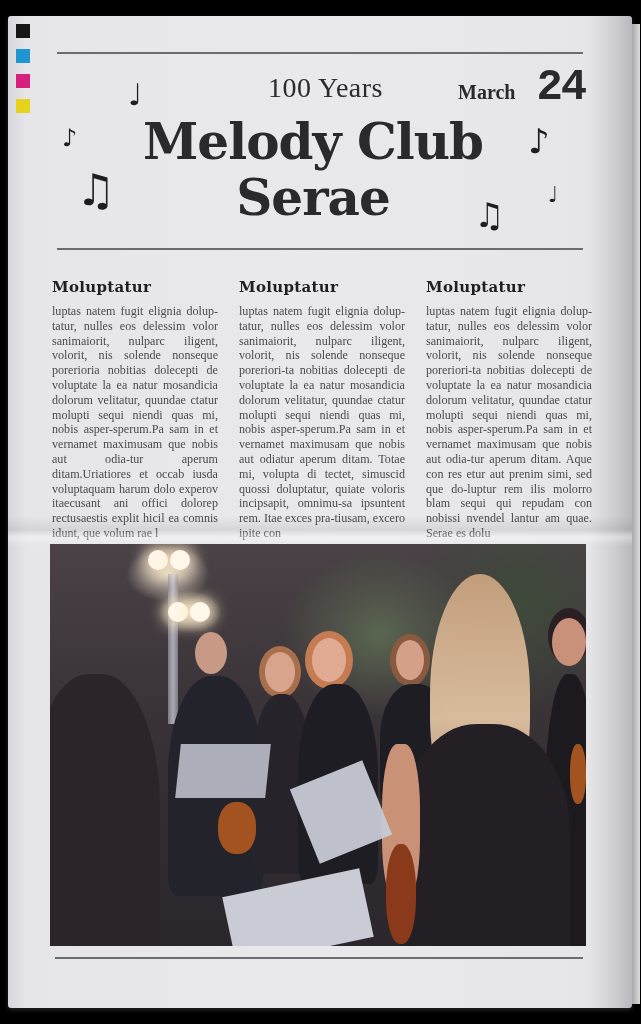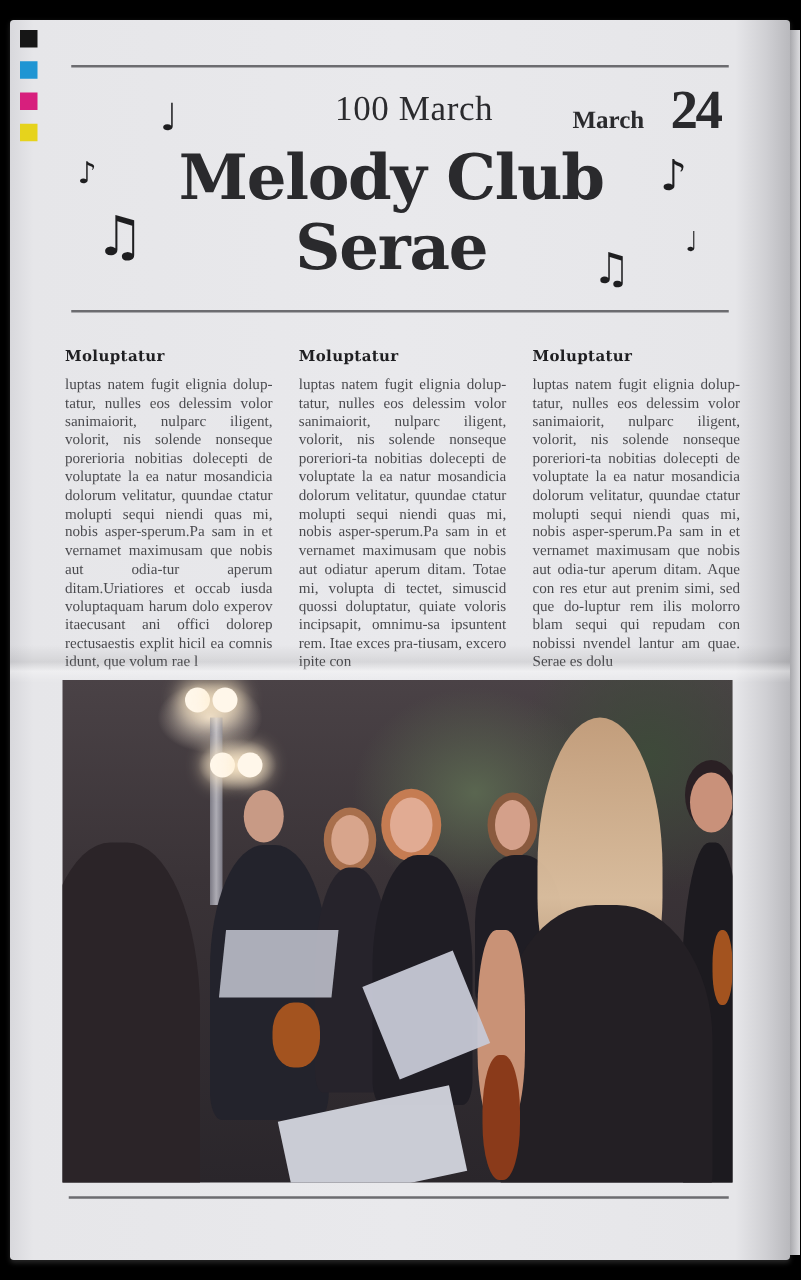--- a/index.html
+++ b/index.html
@@ -23,32 +23,32 @@
     }
     .swatches { position: absolute; left: 8px; top: 8px; }
     .swatch { width: 14px; height: 14px; margin-bottom: 11px; }
     .rule { position: absolute; left: 49px; width: 526px; height: 2px; background: #6c6c70; }
     .years {
       position: absolute; left: 260px; top: 56px; font-family: "Liberation Serif", serif;
       font-size: 28px; color: #2b2b2e; letter-spacing: 0.5px;
     }
     .date { position: absolute; left: 450px; top: 46px; display: flex; align-items: baseline; color: #2a2a2d; gap: 19px; }
     .date .month { font-family: "Liberation Serif", serif; font-weight: bold; font-size: 20px; }
-    .date .day { font-family: Liberation Serif, serif; font-weight: bold; font-size: 44px; margin-left: 2px; letter-spacing: -2px; }
+    .date .day { font-family: Liberation Mono, monospace; font-weight: bold; font-size: 44px; margin-left: 2px; letter-spacing: -2px; }
     .title {
       position: absolute; left: 90px; width: 430px; top: 98px; text-align: center;
       font-family: "DejaVu Serif", serif; font-weight: bold; color: #2a2a2d;
       font-size: 50px; line-height: 56px; letter-spacing: -1px;
     }
     .note { position: absolute; color: #1e1e20; font-family: "DejaVu Sans", sans-serif; line-height: 1; }
     .columns { position: absolute; left: 44px; top: 262px; width: 540px; display: flex; justify-content: space-between; }
     .col { width: 166px; }
     .col h3 {
       margin: 0 0 8px 0; font-family: "DejaVu Serif", serif; font-weight: bold;
-      font-size: 12px; color: #1f1f22; letter-spacing: 0.3px;
+      font-size: 15px; color: #1f1f22; letter-spacing: 0.3px;
     }
     .col p {
       margin: 0; font-family: "Liberation Serif", serif; font-size: 12.1px; line-height: 14.8px;
       color: #4a4a4e; text-align: justify; hyphens: manual;
     }
     .photo {
       position: absolute; left: 42px; top: 528px; width: 536px; height: 402px; overflow: hidden;
       background:
         radial-gradient(ellipse 60px 40px at 118px 30px, rgba(255,240,220,0.85), rgba(255,240,220,0) 70%),
         radial-gradient(ellipse 45px 30px at 140px 68px, rgba(255,240,220,0.75), rgba(255,240,220,0) 70%),
@@ -71,21 +71,21 @@
 
   <div class="swatches">
     <div class="swatch" style="background:#161616"></div>
     <div class="swatch" style="background:#1f95d3"></div>
     <div class="swatch" style="background:#d71f7d"></div>
     <div class="swatch" style="background:#e6d31c"></div>
   </div>
 
   <div class="rule" style="top:36px;"></div>
 
-  <div class="years">100 March</div>
+  <div class="years">100 Years</div>
 
   <div class="date">
     <span class="month">March</span>
     <span class="day">24</span>
   </div>
 
   <div class="title">
     <div>Melody Club</div>
     <div>Serae</div>
   </div>

